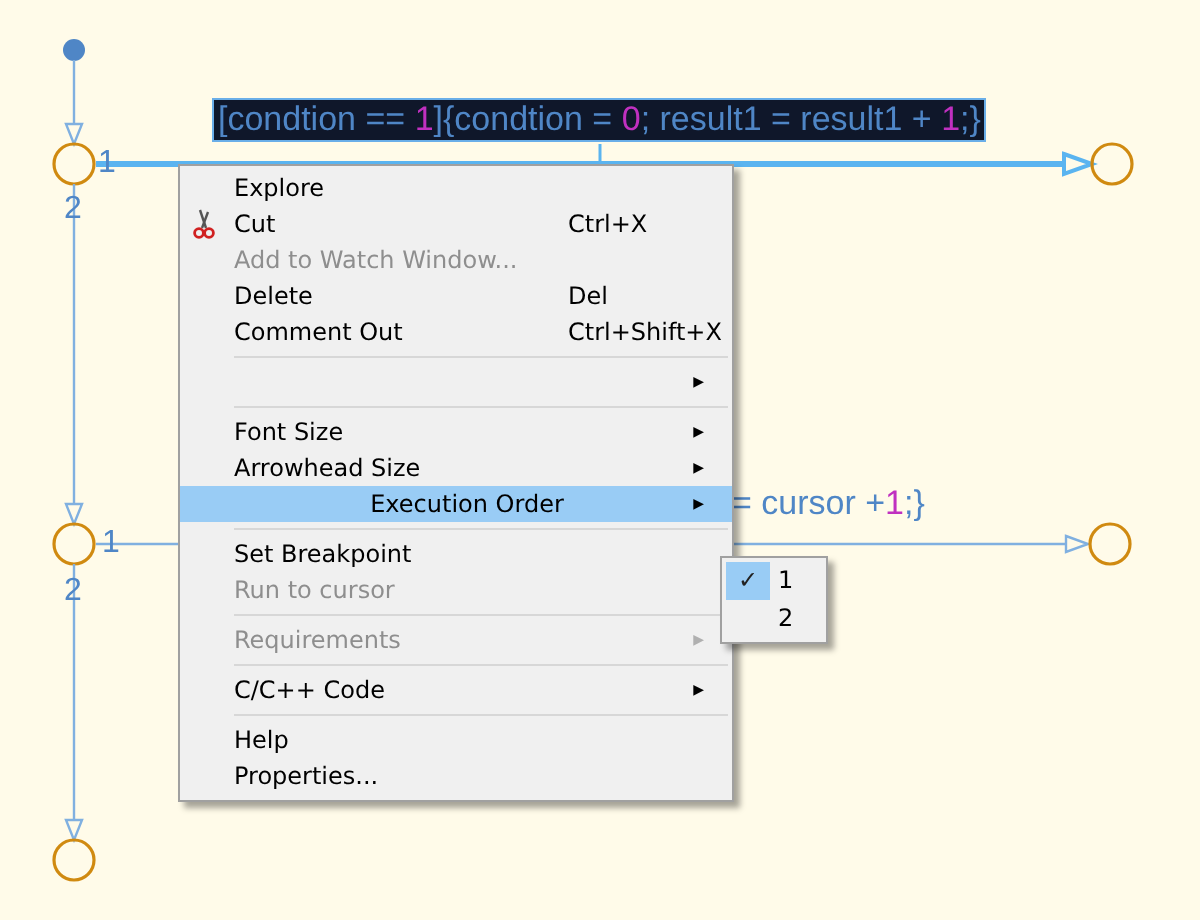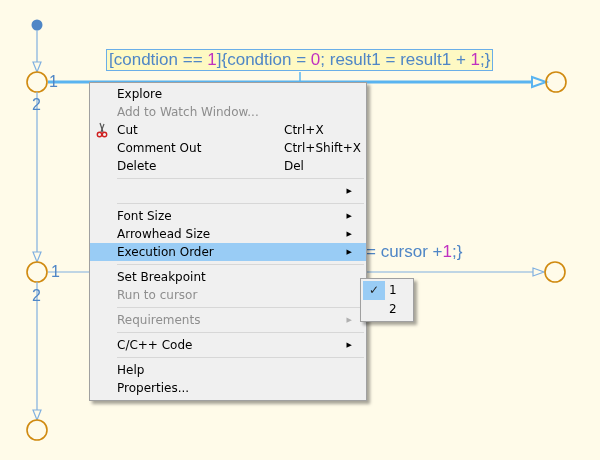--- a/index.html
+++ b/index.html
@@ -1,25 +1,25 @@
 <!DOCTYPE html>
 <html><head>
 <meta charset="utf-8">
 <style>
   html, body { margin:0; padding:0; }
   body { width:600px; height:460px; background:#fffbe9; position:relative; overflow:hidden; font-family:"Liberation Sans", sans-serif; }
   #canvas { position:absolute; left:0; top:0; width:600px; height:460px; }
   .label { position:absolute; font-family:"Liberation Sans", sans-serif; font-size:17px; color:#4f86c6; white-space:nowrap; }
   .label .num { color:#c030c0; }
-  .sel-label { border:1.5px solid #6aaee8; padding:0 2px; line-height:20px; background:#fef9c3; }
+  .sel-label { border:1.5px solid #6aaee8; padding:0 2px; line-height:20px; background:#0f172a; }
   .order-num { position:absolute; font-size:16px; color:#4f86c6; }
   .menu { position:absolute; background:#f0f0f0; border:1px solid #a0a0a0; box-shadow:3px 3px 3px rgba(0,0,0,0.35); font-family:"DejaVu Sans", sans-serif; font-size:12px; color:#000; }
   .menu-item { position:relative; height:18px; line-height:18px; padding-left:27px; padding-right:16px; display:flex; }
   .menu-item.disabled { color:#8e8e8e; }
-  .menu-item.highlight { background:#99ccf5; }
+  .menu-item.highlight { background:#99ccf5;text-align:center; }
   .menu-item .lbl { flex:1; }
   .menu-item .sc { position:absolute; left:194px; }
   .menu-item .arrow { position:absolute; right:14px; top:0; font-size:7px; }
   .menu-item .ico { position:absolute; left:5px; top:1px; width:14px; height:16px; }
   .sep { height:1px; background:#d7d7d7; margin:3px 2px 3px 27px; }
   .submenu .menu-item { padding-left:28px; padding-right:14px; height:19px; line-height:19px; }
   .check-box { position:absolute; left:2px; top:0; width:22px; height:19px; background:#99ccf5; }
 </style>
 </head>
 <body>
@@ -60,40 +60,40 @@
 </div>
 
 <div class="label" style="left:366px; top:242px;">
   <span>= cursor +</span><span class="num">1</span><span>;}</span>
 </div>
 
 <div class="menu" style="left:89px; top:82px; width:276px; padding:2px 0 3px 0;">
   <div class="menu-item">
     <span class="lbl">Explore</span>
   </div>
-  <div class="menu-item disabled">
-    <span class="lbl">Add to Watch Window...</span>
-  </div>
   <div class="menu-item">
     <svg class="ico" viewBox="0 0 14 16">
       <line x1="5" y1="1" x2="8" y2="10" stroke="#555" stroke-width="1.2"></line>
       <line x1="9" y1="2" x2="6" y2="10" stroke="#555" stroke-width="1.2"></line>
       <circle cx="4.5" cy="12.5" r="2.2" fill="none" stroke="#d02020" stroke-width="1.4"></circle>
       <circle cx="9.5" cy="12.5" r="2.2" fill="none" stroke="#d02020" stroke-width="1.4"></circle>
     </svg>
     <span class="lbl">Cut</span>
     <span class="sc">Ctrl+X</span>
   </div>
-  <div class="menu-item">
-    <span class="lbl">Comment Out</span>
-    <span class="sc">Ctrl+Shift+X</span>
+  <div class="menu-item disabled">
+    <span class="lbl">Add to Watch Window...</span>
   </div>
   <div class="menu-item">
     <span class="lbl">Delete</span>
     <span class="sc">Del</span>
+  </div>
+  <div class="menu-item">
+    <span class="lbl">Comment Out</span>
+    <span class="sc">Ctrl+Shift+X</span>
   </div>
   <div class="sep"></div>
   <div class="menu-item">
     <span class="arrow">▶</span>
   </div>
   <div class="sep"></div>
   <div class="menu-item">
     <span class="lbl">Font Size</span>
     <span class="arrow">▶</span>
   </div>

